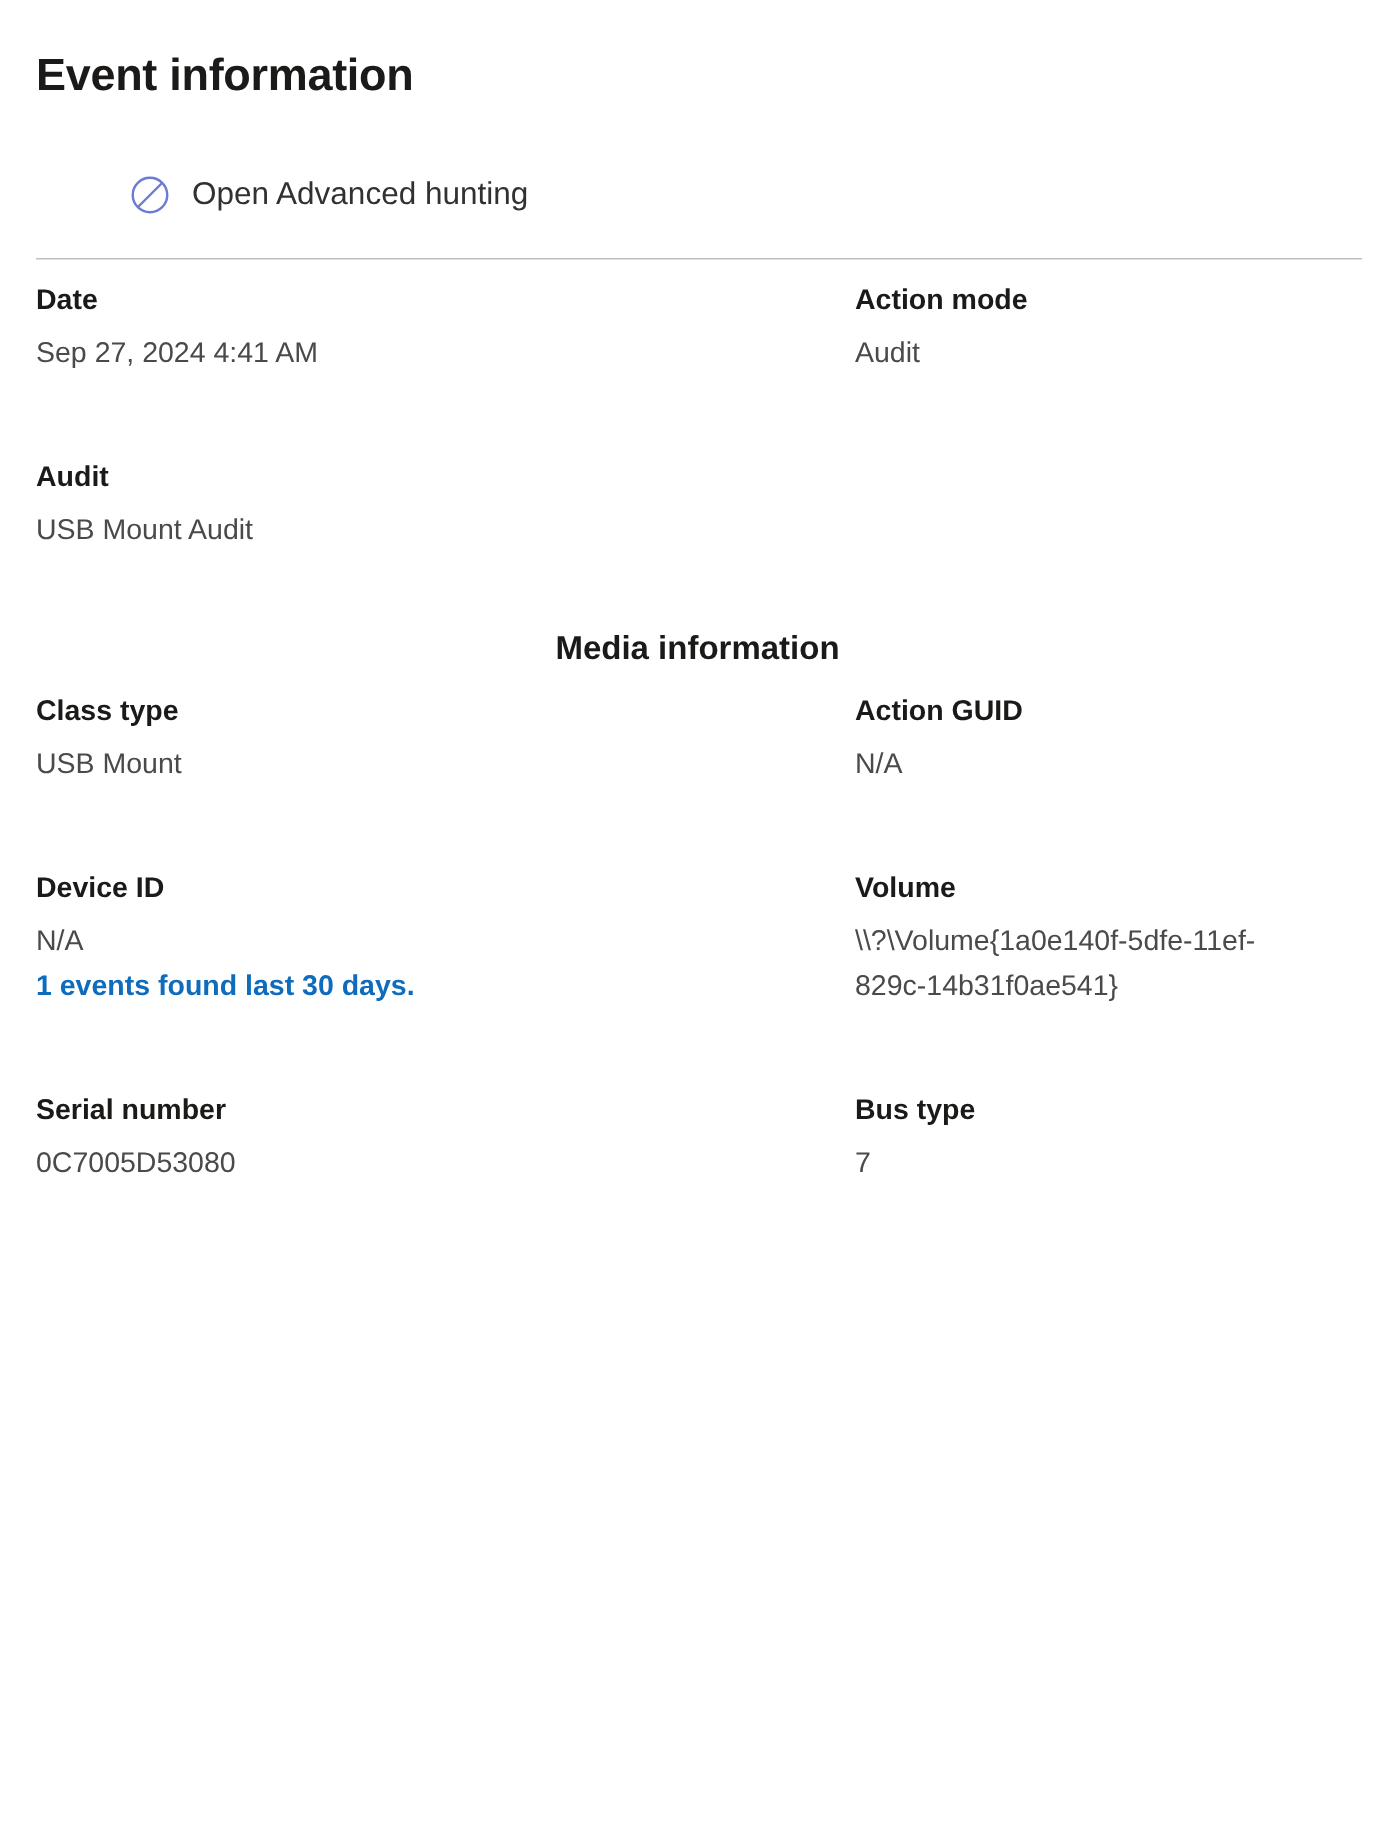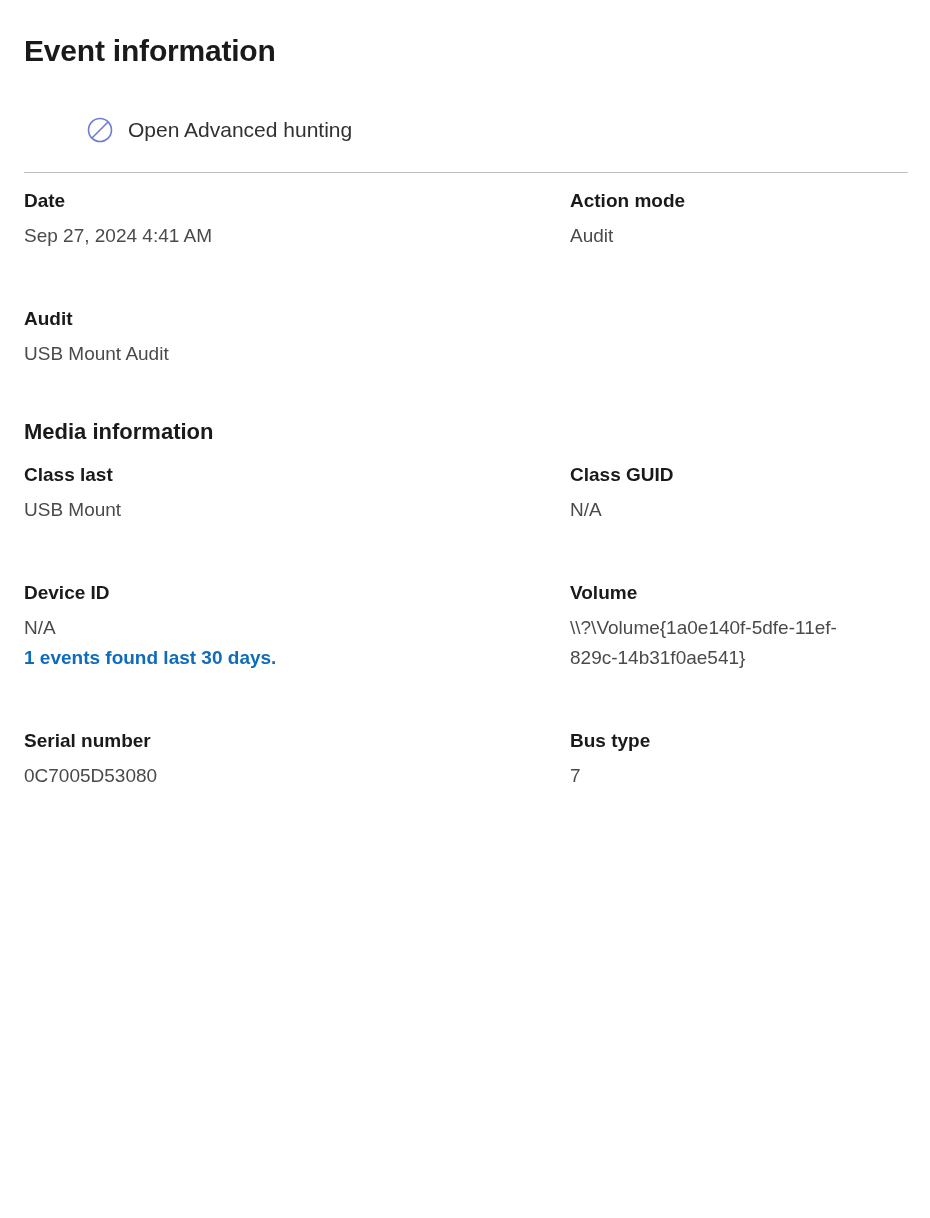--- a/index.html
+++ b/index.html
@@ -94,21 +94,21 @@
     max-width: 420px;
   }
   .field-link {
     font-size: 19px;
     color: #0f6cbd;
     line-height: 30px;
     cursor: pointer;
     display: block;
     font-weight: bold;
   }
-  .media-section { margin-top: 26px; }
+  .media-section { margin-top: 26px; text-align: center; }
   .empty-cell { }
 </style>
 </head>
 <body>
 
 <div class="panel">
 
   <h1 class="page-title">Event information</h1>
 
   <div class="action-bar">
@@ -139,26 +139,26 @@
       <div class="field-label">Audit</div>
       <div class="field-value">USB Mount Audit</div>
     </div>
     <div class="field empty-cell"></div>
   </div>
 
   <h2 class="section-title media-section">Media information</h2>
 
   <div class="grid">
     <div class="field">
-      <div class="field-label">Class last</div>
+      <div class="field-label">Class type</div>
       <div class="field-value">USB Mount</div>
     </div>
 
     <div class="field">
-      <div class="field-label">Class GUID</div>
+      <div class="field-label">Action GUID</div>
       <div class="field-value">N/A</div>
     </div>
     <div class="field">
       <div class="field-label">Device ID</div>
       <div class="field-value">N/A</div>
       <a class="field-link">1 events found last 30 days.</a>
     </div>
 
     <div class="field">
       <div class="field-label">Volume</div>

